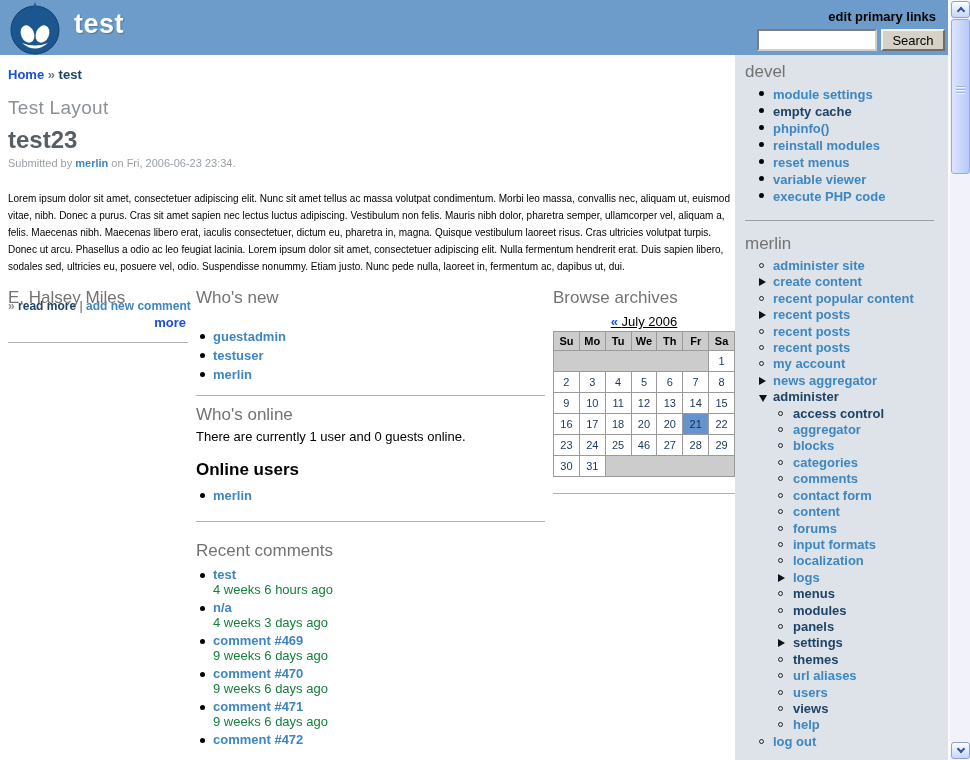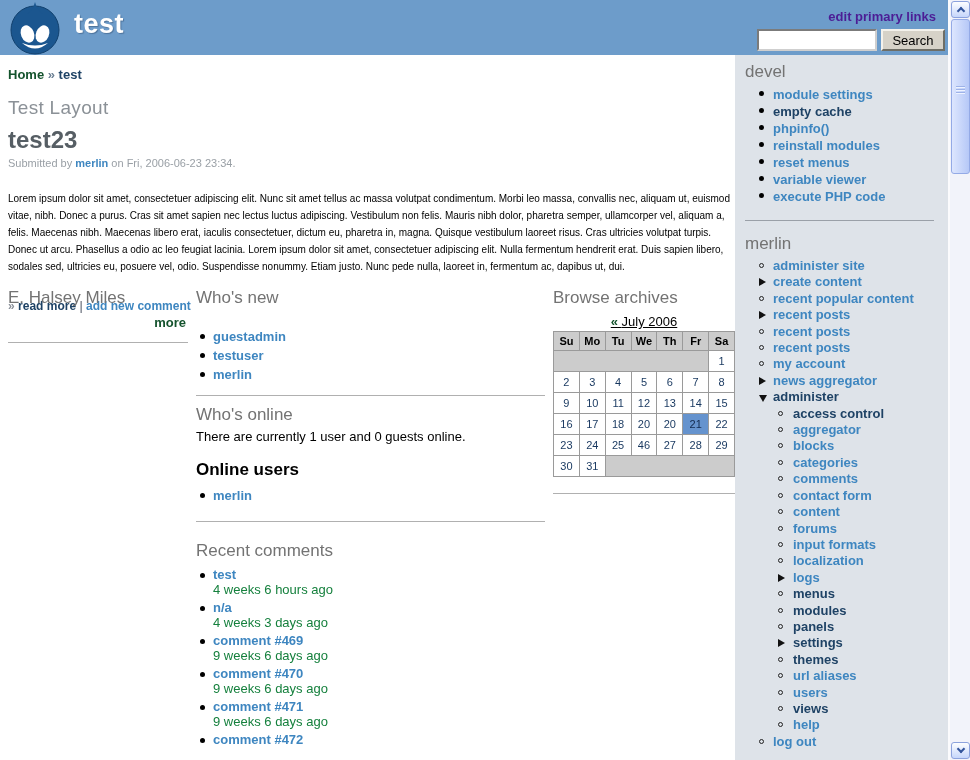--- a/index.html
+++ b/index.html
@@ -8,21 +8,21 @@
     position:relative; width:970px; height:760px; overflow:hidden;
     font-family:"Liberation Sans", sans-serif; background:#fff;
   }
   
   .hdr { position:absolute; left:0; top:0; width:950px; height:55px; background:#6d9cca; }
   .logo { position:absolute; left:8px; top:1px; width:54px; height:54px; }
   .site-name {
     position:absolute; left:74px; top:9px; color:#fff; font-size:27px; font-weight:bold;
     text-shadow:1px 1px 1px rgba(20,40,70,.35); letter-spacing:.5px; text-decoration:none;
   }
-  .edit-links { position:absolute; right:14px; top:9px; color:#4c1d95; font-size:13px; font-weight:bold; text-decoration:none; }
+  .edit-links { position:absolute; right:14px; top:9px; color:#000000; font-size:13px; font-weight:bold; text-decoration:none; }
   .search-wrap { position:absolute; right:5px; top:29px; display:flex; align-items:center; }
   .search-input { width:120px; height:22px; border:2px inset #cfcfcf; background:#fff; font-size:13px; padding:0 3px; }
   .search-btn {
     margin-left:4px; width:64px; height:22px; background:#d6d2c8; color:#000; font-size:13px;
     font-family:"Liberation Sans", sans-serif;
     border:2px solid; border-color:#f4f2ec #6e6e66 #6e6e66 #f4f2ec; cursor:pointer;
   }
   
   .sidebar {
     position:absolute; left:735px; top:55px; width:213px; height:705px;
@@ -37,21 +37,21 @@
   .menu li.d1 .bullet { left:33px; }
   .b-disc { width:5px; height:5px; background:#000; border-radius:50%; }
   .b-circle { width:5px; height:5px; border:1px solid #222; border-radius:50%; }
   .b-collapsed { width:0; height:0; border-left:7px solid #111; border-top:4px solid transparent; border-bottom:4px solid transparent; top:4px; }
   .b-expanded { width:0; height:0; border-top:7px solid #111; border-left:4px solid transparent; border-right:4px solid transparent; top:6px; }
   .hr-side { border:0; border-top:1px solid #9aa0a8; margin:15px 6px 13px 0; }
   
   a { text-decoration:none; }
   .lnk { color:#3e86c0; font-weight:bold; }
   .lnk-dark { color:#1e4265; font-weight:bold; }
-  .lnk-home { color:#14532d; font-weight:bold; }
+  .lnk-home { color:#1d4ed8; font-weight:bold; }
   
   .main { position:absolute; left:0; top:55px; width:735px; height:705px; padding:12px 0 0 8px; }
   .breadcrumb { font-size:13px; }
   .crumb-sep { color:#6b7f93; font-weight:bold; }
   .page-title { font-size:19px; font-weight:normal; color:#8b9197; margin-top:15px; letter-spacing:.3px; }
   .node-title { font-size:24px; font-weight:bold; color:#565e64; margin-top:7px; }
   .submitted { font-size:11px; color:#9aa0a6; margin-top:3px; }
   .node-body { width:728px; font-size:10px; line-height:17px; color:#000; margin-top:21px; }
   .node-links { margin-top:24px; font-size:12px; font-weight:bold; }
   .links-marker, .links-sep { color:#8a9099; }

